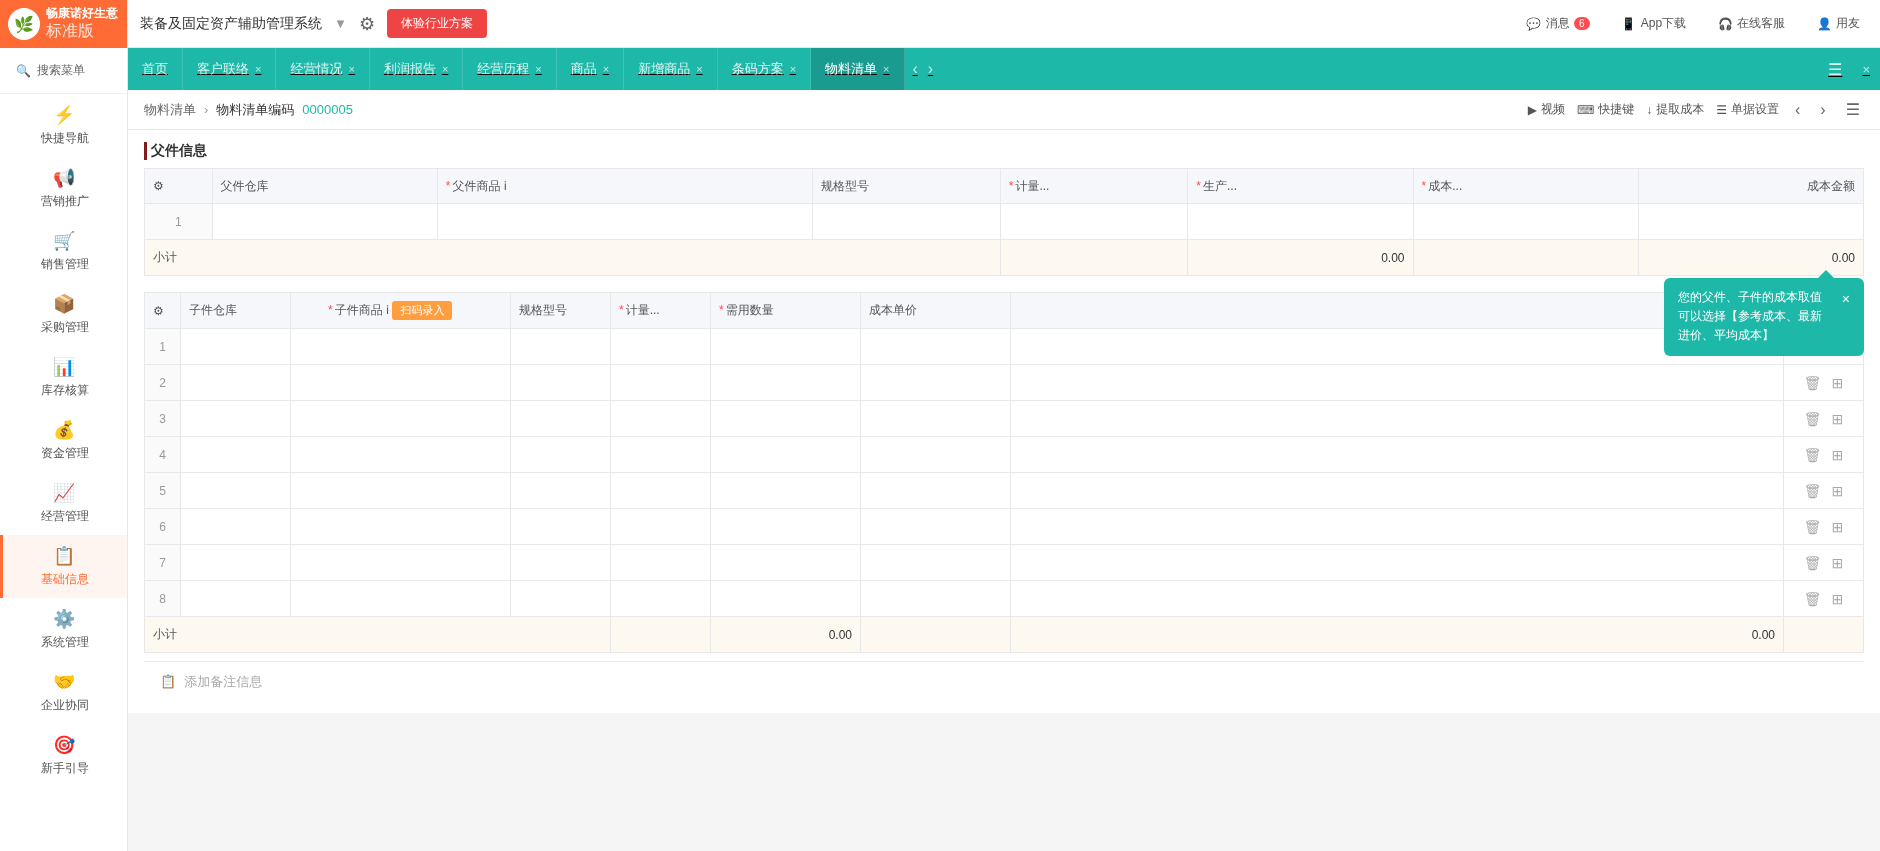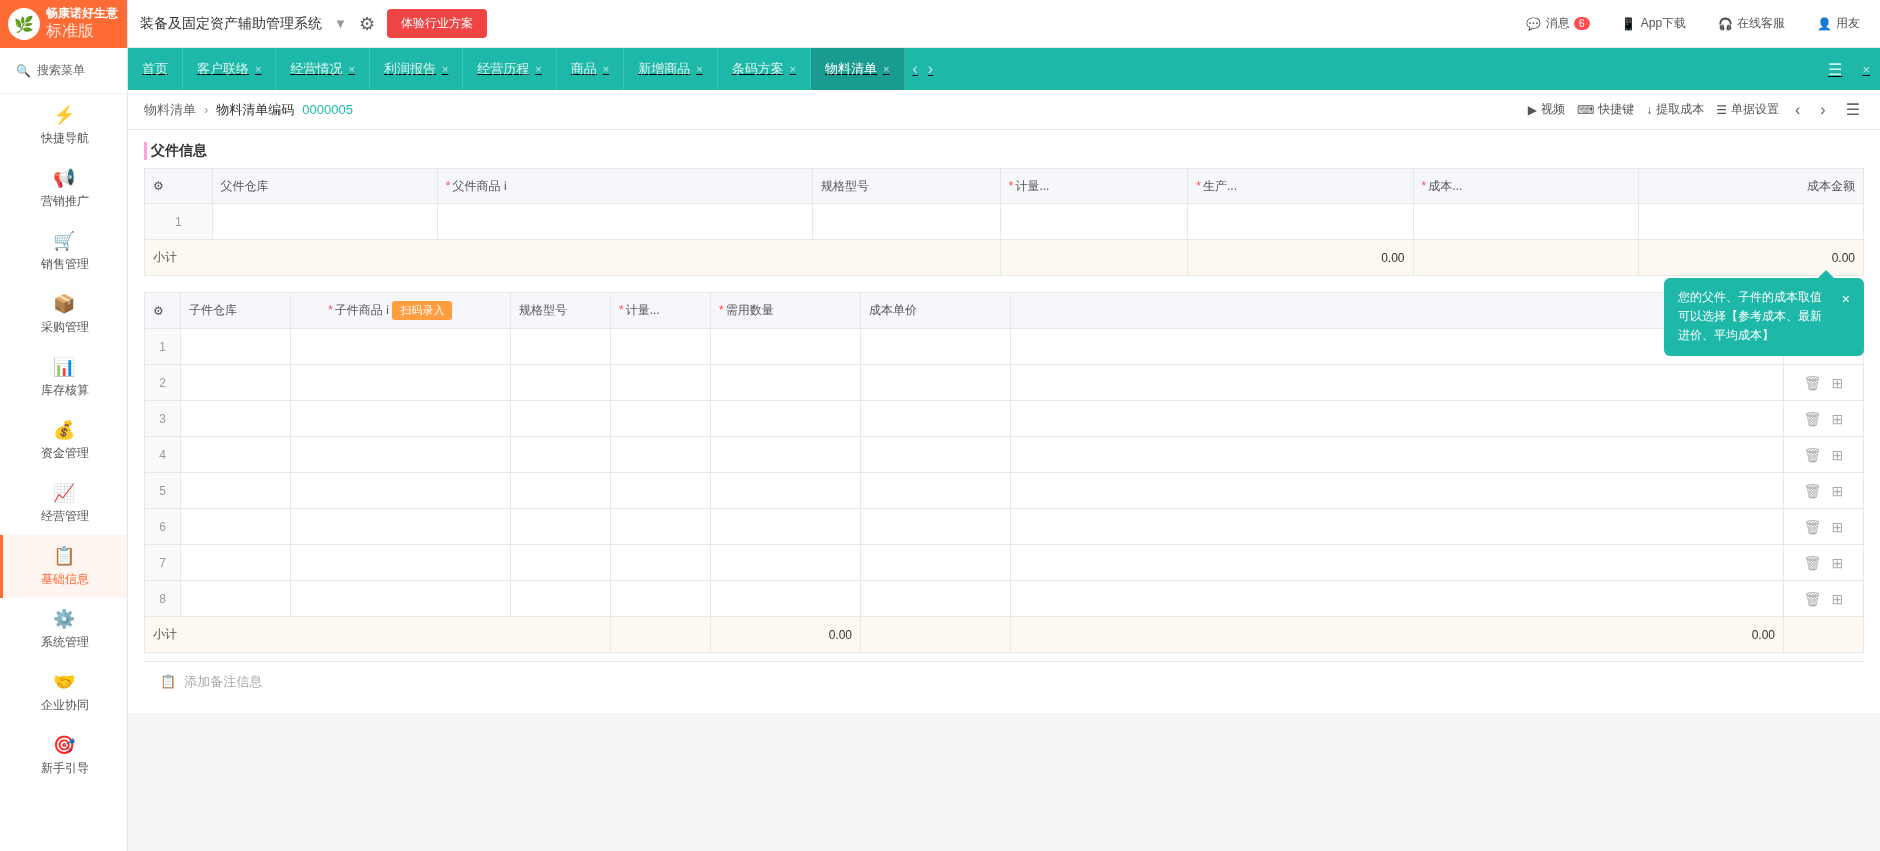--- a/index.html
+++ b/index.html
@@ -219,21 +219,21 @@
       padding: 12px 16px;
     }
 
     
     .section-title {
       font-size: 14px;
       font-weight: 600;
       color: #333;
       margin-bottom: 8px;
       padding-left: 4px;
-      border-left: 3px solid #f9a8d4;
+      border-left: 3px solid #7f1d1d;
     }
 
     
     .data-table {
       width: 100%;
       border-collapse: collapse;
       font-size: 12px;
     }
     .data-table th {
       background: #f5f7fa;

